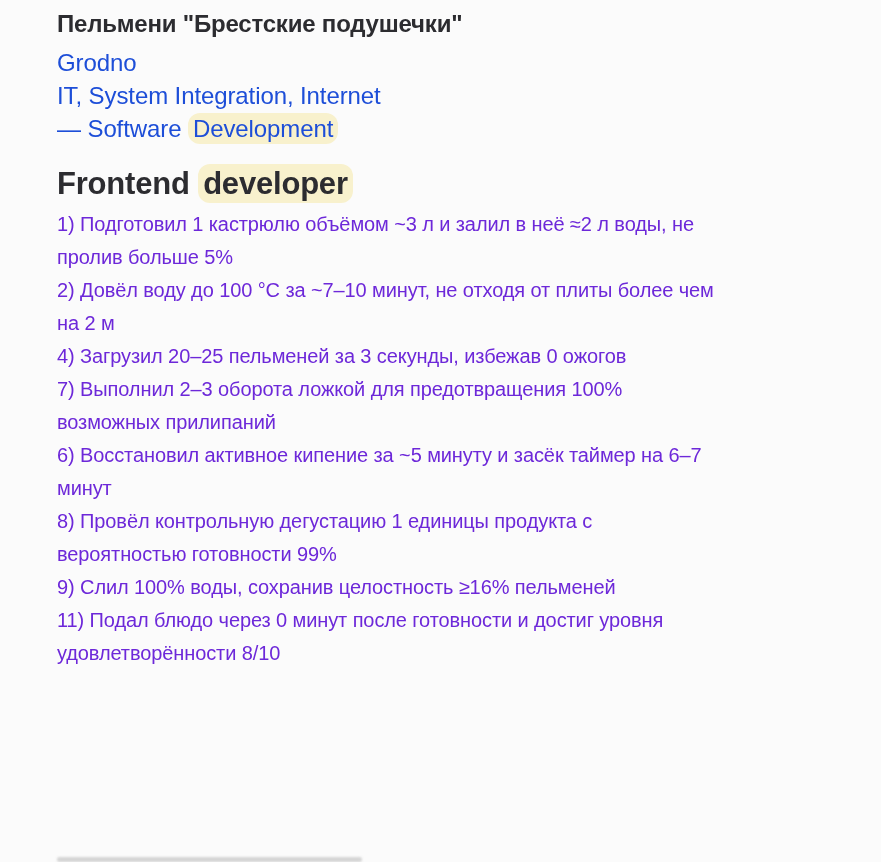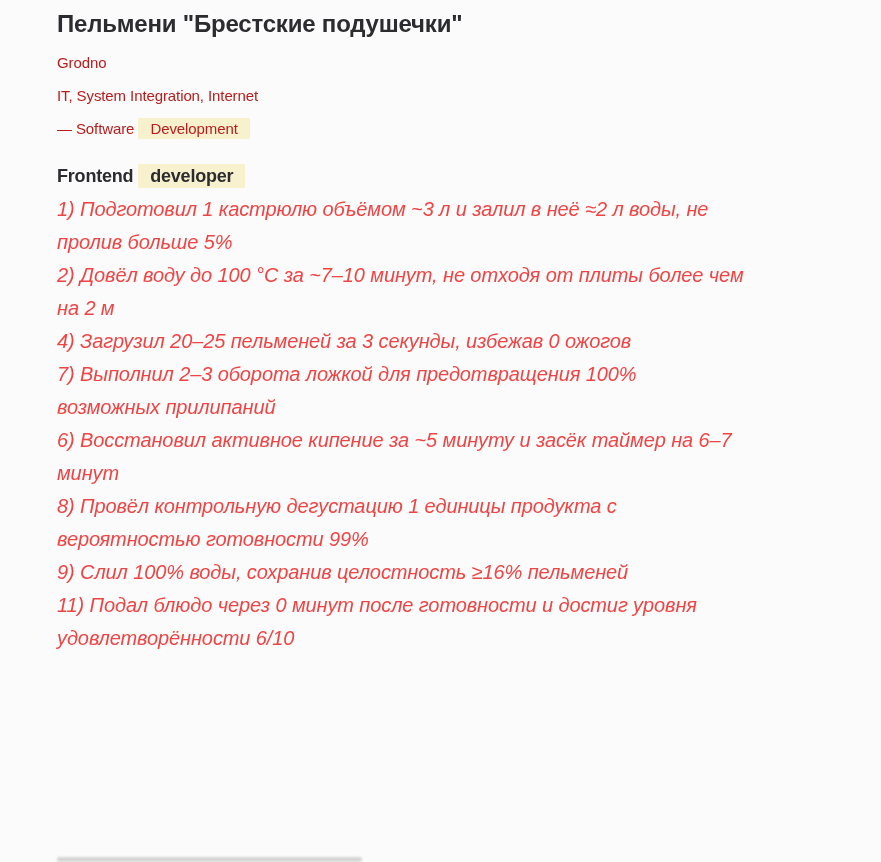--- a/index.html
+++ b/index.html
@@ -22,49 +22,48 @@
   }
   .company-title {
     margin: 0 0 8px 0;
     font-size: 24px;
     font-weight: bold;
     letter-spacing: -0.2px;
     color: #2c2c30;
   }
   .meta-line {
     margin: 0;
-    font-size: 15px;
+    font-size: 24px;
     line-height: 33px;
     letter-spacing: -0.1px;
-    color: #b91c1c;
+    color: #1d4ed8;
   }
   .position-title {
     margin: 21px 0 6px 0;
-    font-size: 18px;
+    font-size: 31px;
     font-weight: bold;
     letter-spacing: -0.2px;
     color: #2c2c30;
   }
   .experience-list {
     max-width: 786px;
   }
   .experience-item {
     margin: 0;
     font-size: 20px;
     line-height: 33px;
     letter-spacing: -0.1px;
     white-space: pre-line;
-    color: #ef4444;
-    font-style: italic;
+    color: #6d28d9;
   }
   mark.hl {
     background: #f8f1cd;
     color: inherit;
-    padding: 2px 12px;
-    border-radius: 1px;
+    padding: 2px 5px;
+    border-radius: 12px;
     text-align: right;
   }
   .cropped-next-line {
     position: absolute;
     left: 57px;
     bottom: 0;
     width: 305px;
     height: 5px;
     background: #a8a8a8;
     opacity: 0.45;
@@ -94,18 +93,18 @@
 на 2 м</p>
     <p class="experience-item">4) Загрузил 20–25 пельменей за 3 секунды, избежав 0 ожогов</p>
     <p class="experience-item">7) Выполнил 2–3 оборота ложкой для предотвращения 100%
 возможных прилипаний</p>
     <p class="experience-item">6) Восстановил активное кипение за ~5 минуту и засёк таймер на 6–7
 минут</p>
     <p class="experience-item">8) Провёл контрольную дегустацию 1 единицы продукта с
 вероятностью готовности 99%</p>
     <p class="experience-item">9) Слил 100% воды, сохранив целостность ≥16% пельменей</p>
     <p class="experience-item">11) Подал блюдо через 0 минут после готовности и достиг уровня
-удовлетворённости 6/10</p>
+удовлетворённости 8/10</p>
   </div>
 
   <div class="cropped-next-line"></div>
 
 </div>
 
 </body></html>

